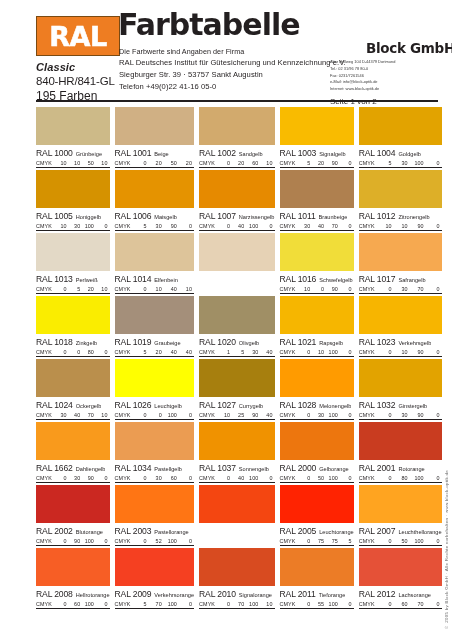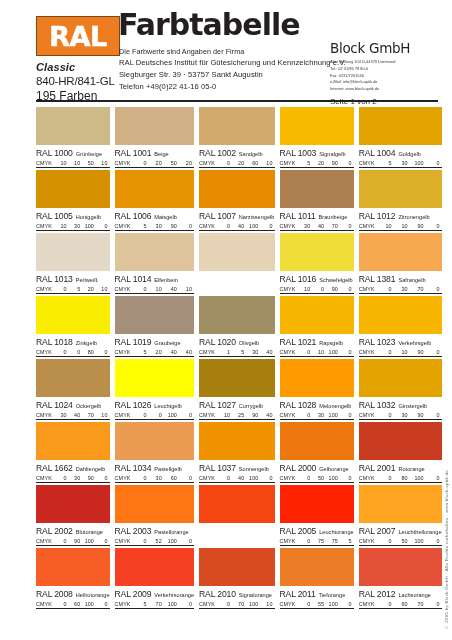--- a/index.html
+++ b/index.html
@@ -86,25 +86,26 @@
   .addr div:first-child{font-size:7.2px;}
 
   .company{
     position:absolute;
     right:14px; top:40px;
     width:108px;
     text-align:left;
   }
   .company-name{
     font-family:"DejaVu Sans","Liberation Sans",sans-serif;
-    font-weight:normal;
+    font-weight:bold;
     font-size:13.5px;
     letter-spacing:-0.3px;
     color:#231f20;
     white-space:nowrap;
+    margin-left:36px;
   }
   .company-lines{
     margin-top:3px;
     font-size:3.9px;
     line-height:1.75;
     color:#3a3a3a;
     letter-spacing:0.02px;
   }
   .page-of{
     margin-top:4px;
@@ -474,21 +475,21 @@
               <span>90</span>
               <span>0</span>
             </span>
           </div>
         </div>
       </div>
       <div class="cell">
         <div class="swatch" style="background: rgb(246, 169, 80);"></div>
         <div class="meta">
           <div class="name-row">
-            <span class="ral-no">RAL 1381</span>
+            <span class="ral-no">RAL 1017</span>
             <span class="ral-name">Safrangelb</span>
           </div>
           <div class="cmyk-row">
             <span class="cmyk-label">CMYK</span>
             <span class="cmyk-vals">
               <span>0</span>
               <span>30</span>
               <span>70</span>
               <span>0</span>
             </span>

